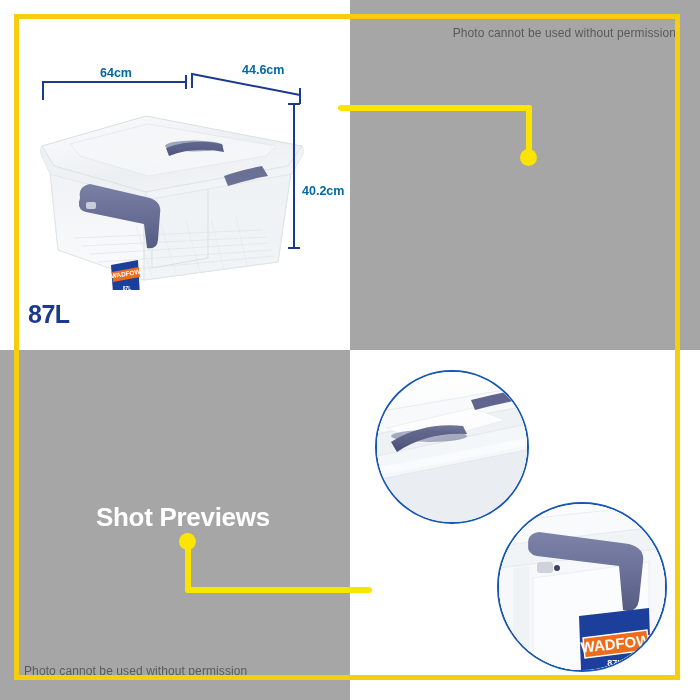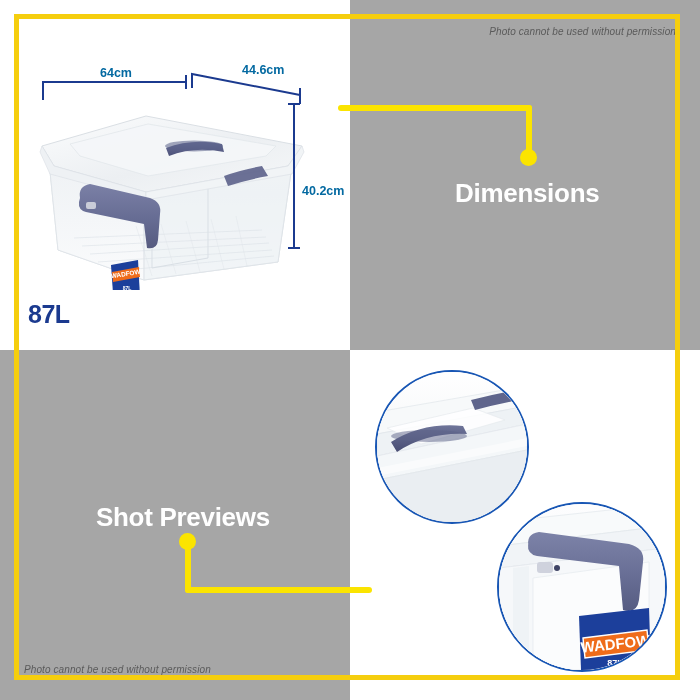--- a/index.html
+++ b/index.html
@@ -31,22 +31,21 @@
     border: 5px solid #f5ce0e;
     box-sizing: border-box;
     pointer-events: none;
     z-index: 40;
   }
 
   
   .watermark {
     position: absolute;
     font-family: "Liberation Sans", sans-serif;
-    font-style: italic;
-    font-size: 10px;
+    font-size: 12px;
     color: #4a4a4a;
     opacity: .82;
     white-space: nowrap;
     letter-spacing: .1px;
     z-index: 30;
   }
   #watermark-top    { right: 24px; top: 26px; }
   #watermark-bottom { left: 24px;  top: 664px; }
 
   
@@ -239,21 +238,20 @@
 
   <div class="dim-text" id="dim-width-text">64cm</div>
   <div class="dim-text" id="dim-depth-text">44.6cm</div>
   <div class="dim-text" id="dim-height-text">40.2cm</div>
 
   <div id="capacity-label">87L</div>
 
   <div class="connector" id="conn-dim-h"></div>
   <div class="connector" id="conn-dim-v"></div>
   <div class="connector-dot" id="conn-dim-dot"></div>
-  <div class="panel-heading" id="heading-dimensions">Dimensions</div>
 
   <div class="panel-heading" id="heading-shot-previews">Shot Previews</div>
   <div class="connector-dot" id="conn-shot-dot"></div>
   <div class="connector" id="conn-shot-v"></div>
   <div class="connector" id="conn-shot-h"></div>
 
   <div class="detail-circle" id="detail-circle-handle">
     <svg class="detail-svg" width="150" height="150" viewBox="0 0 150 150">
       <defs>
         <linearGradient id="d1bg" x1="0" y1="0" x2="0" y2="1">

